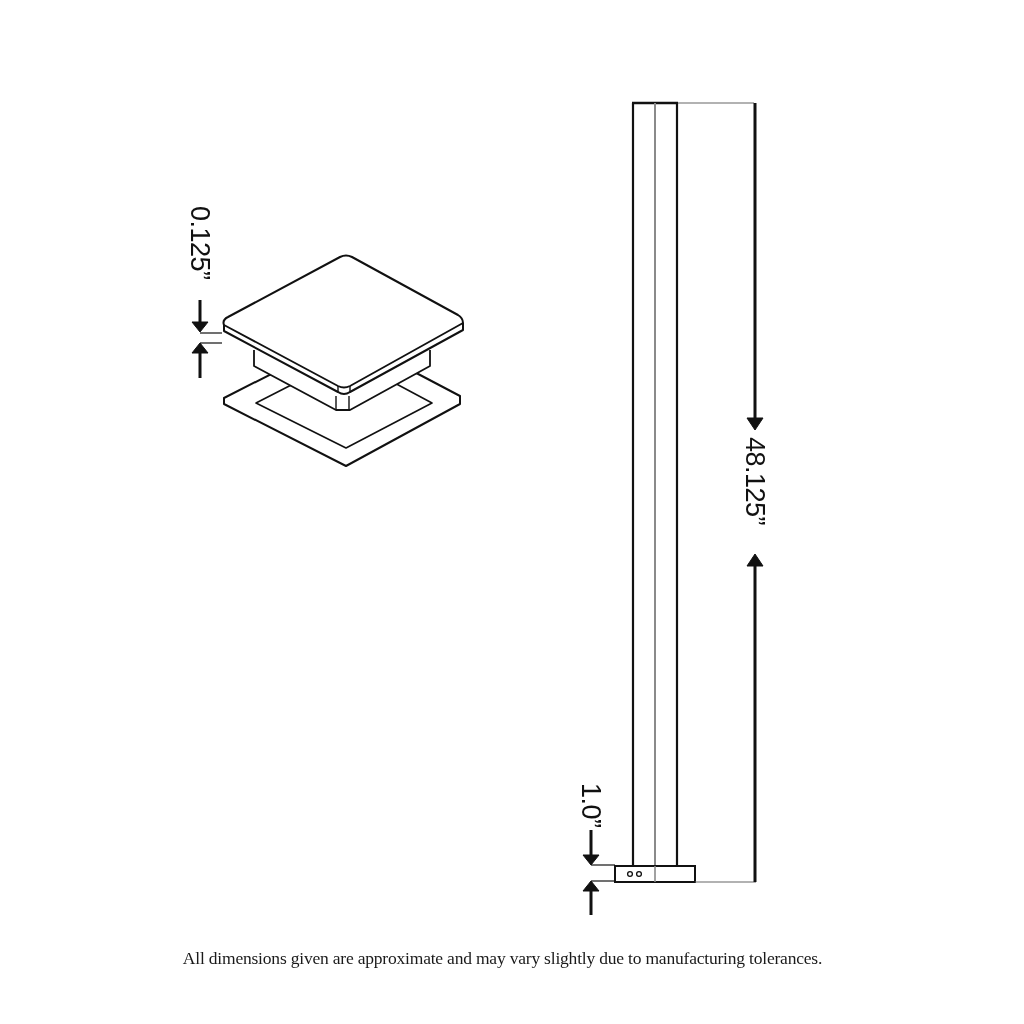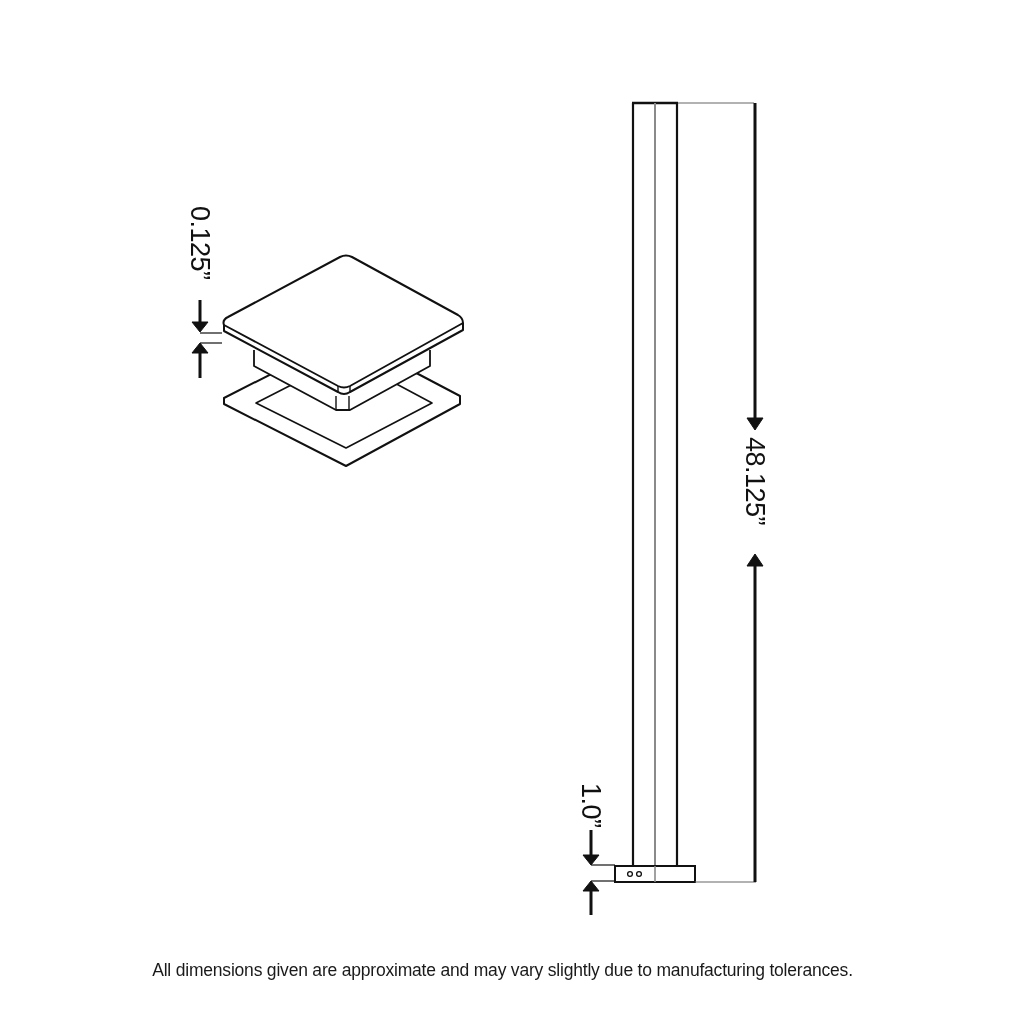--- a/index.html
+++ b/index.html
@@ -1,19 +1,19 @@
 <!DOCTYPE html>
 <html><head>
 <meta charset="utf-8">
 <style>
   html, body { margin: 0; padding: 0; background: #ffffff; }
   body { width: 1024px; height: 1024px; position: relative; overflow: hidden; font-family: "Liberation Sans", sans-serif; }
   #drawing { position: absolute; left: 0; top: 0; width: 1024px; height: 1024px; }
   .dim-label { position: absolute; font-family: "Liberation Sans", sans-serif; font-size: 27px; color: #111; transform: rotate(90deg); transform-origin: left top; white-space: nowrap; letter-spacing: -0.5px; }
-  #caption { position: absolute; left: 0; top: 948px; width: 1005px; text-align: center; font-family: Liberation Sans, sans-serif; font-size: 17.5px; color: #1a1a1a; letter-spacing: -0.2px; margin-top: 12px; }
+  #caption { position: absolute; left: 0; top: 948px; width: 1005px; text-align: center; font-family: Liberation Serif, serif; font-size: 17.5px; color: #1a1a1a; letter-spacing: -0.2px; }
 </style>
 </head>
 <body>
 
 <svg id="drawing" viewBox="0 0 1024 1024" xmlns="http://www.w3.org/2000/svg">
   <defs>
     <linearGradient id="fadeL" x1="0" y1="0" x2="0" y2="1">
       <stop offset="0.85" stop-color="#111" stop-opacity="1"></stop>
       <stop offset="1" stop-color="#111" stop-opacity="0"></stop>
     </linearGradient>

